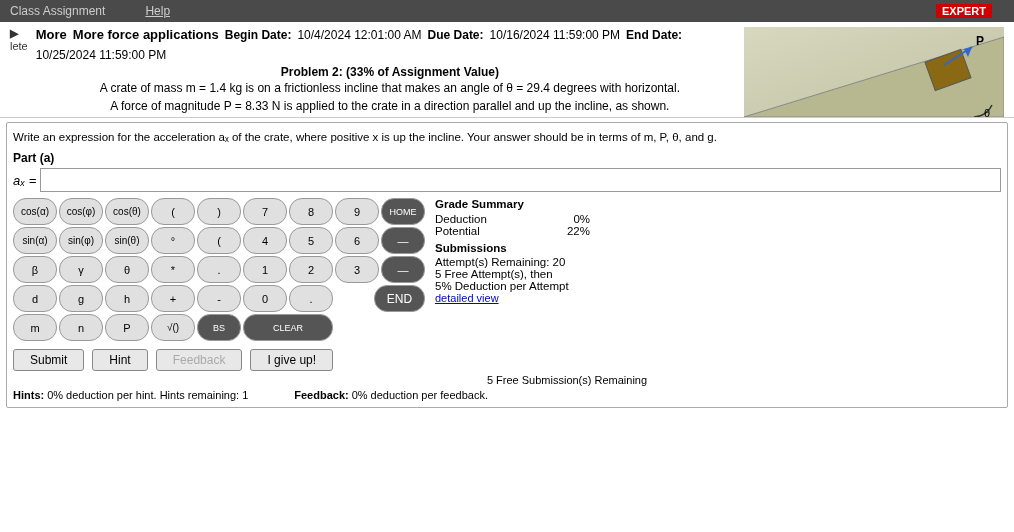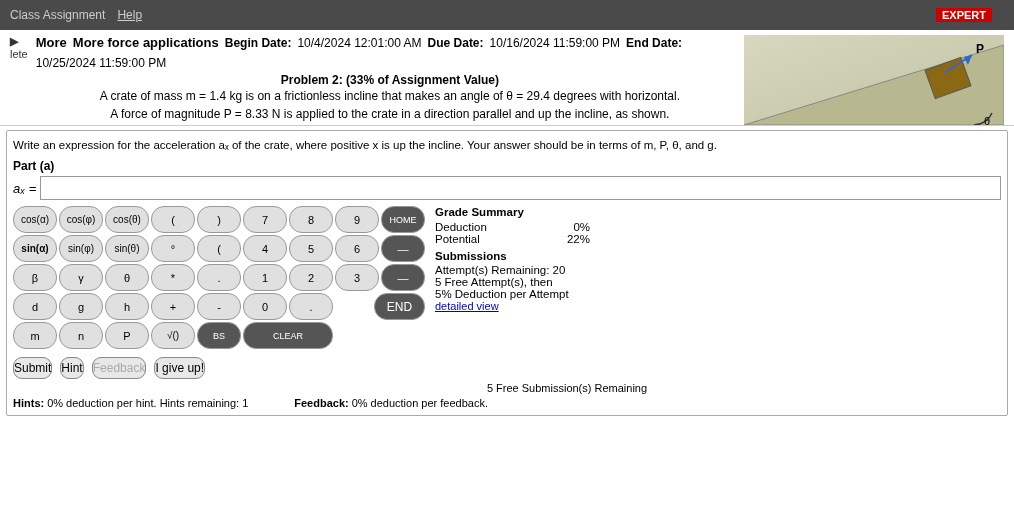--- a/index.html
+++ b/index.html
@@ -12,21 +12,22 @@
       height: 532px;
       overflow: hidden;
     }
     .top-bar {
       background: #4a4a4a;
       color: #ccc;
       display: flex;
       align-items: center;
       padding: 4px 10px;
       font-size: 12px;
-      height: 30px;
+      height: 22px;
+      gap: 28px;
     }
     .top-bar span { margin-right: 12px; }
     .expert-badge {
       margin-left: auto;
       background: #c00;
       color: #fff;
       padding: 1px 6px;
       font-size: 11px;
       font-weight: bold;
     }
@@ -37,22 +38,22 @@
       font-size: 11px;
       cursor: pointer;
       display: flex;
       align-items: center;
       justify-content: center;
       padding: 0 2px;
     }
     .kbtn.dark { background: #555; color: #fff; }
     .action-btn {
       border: 1px solid #888;
-      border-radius: 9px;
-      padding: 3px 0;
+      border-radius: 3px;
+      padding: 3px 16px;
       font-size: 12px;
       cursor: pointer;
       background: #e8e8e8;
     }
   </style>
 </head>
 <body>
 
 <div class="top-bar">
   <span>Class Assignment</span>
@@ -120,21 +121,21 @@
         <button class="kbtn" style="font-size:10px;">cos(α)</button>
         <button class="kbtn" style="font-size:10px;">cos(φ)</button>
         <button class="kbtn" style="font-size:10px;">cos(θ)</button>
         <button class="kbtn">(</button>
         <button class="kbtn">)</button>
         <button class="kbtn">7</button>
         <button class="kbtn">8</button>
         <button class="kbtn">9</button>
         <button class="kbtn dark" style="font-size:9px;">HOME</button>
 
-        <button class="kbtn" style="font-size:10px;font-weight:bold;">sin(α)</button>
+        <button class="kbtn" style="font-size:10px;">sin(α)</button>
         <button class="kbtn" style="font-size:10px;">sin(φ)</button>
         <button class="kbtn" style="font-size:10px;">sin(θ)</button>
         <button class="kbtn">°</button>
         <button class="kbtn">(</button>
         <button class="kbtn">4</button>
         <button class="kbtn">5</button>
         <button class="kbtn">6</button>
         <button class="kbtn dark">—</button>
 
         <button class="kbtn">β</button>

